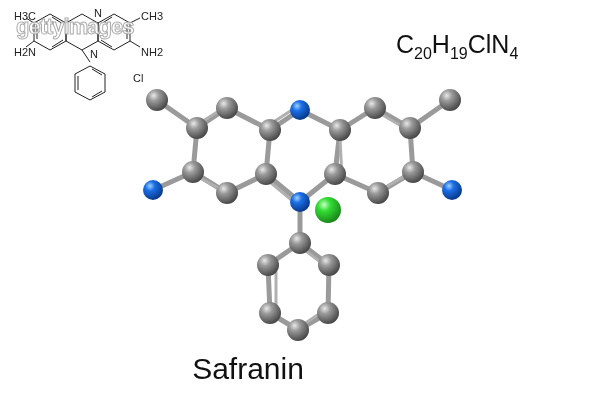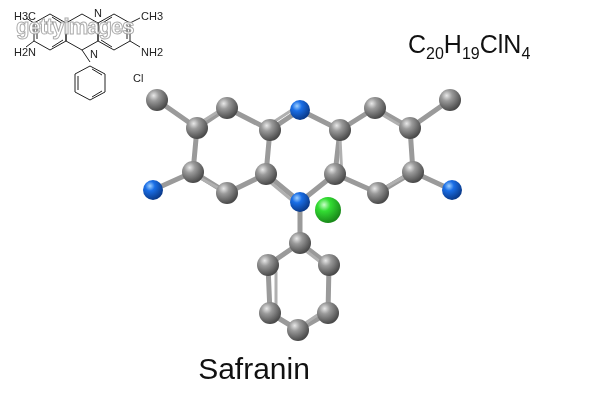--- a/index.html
+++ b/index.html
@@ -1,20 +1,20 @@
 <!DOCTYPE html>
 <html><head>
 <meta charset="utf-8">
 <style>
   html, body { margin:0; padding:0; background:#ffffff; }
   body { width:612px; height:408px; position:relative; overflow:hidden; font-family:"Liberation Sans", sans-serif; }
   .abs { position:absolute; }
-  #formula { left:408px; top:30px; font-size:25px; color:#111; letter-spacing:0px; }
+  #formula { left:396px; top:30px; font-size:25px; color:#111; letter-spacing:0px; }
   #formula sub { font-size:16px; vertical-align:-6px; }
-  #title { left:6px; width:496px; top:352px; text-align:center; font-size:30px; color:#111; }
+  #title { left:0; width:496px; top:352px; text-align:center; font-size:30px; color:#111; }
   #skeletal { left:0; top:0; }
   #ball-stick { left:0; top:0; }
   .sk-text { font-family:"Liberation Sans", sans-serif; font-size:11px; fill:#222; }
   #watermark { left:16px; top:14px; font-size:22px; font-weight:bold; color:rgba(255,255,255,0.85);
     -webkit-text-stroke:1px rgba(150,150,150,0.8); letter-spacing:-1px; font-family:"Liberation Sans", sans-serif; }
 </style>
 </head>
 <body>
 
 <svg id="skeletal" class="abs" width="200" height="110" viewBox="0 0 200 110">

